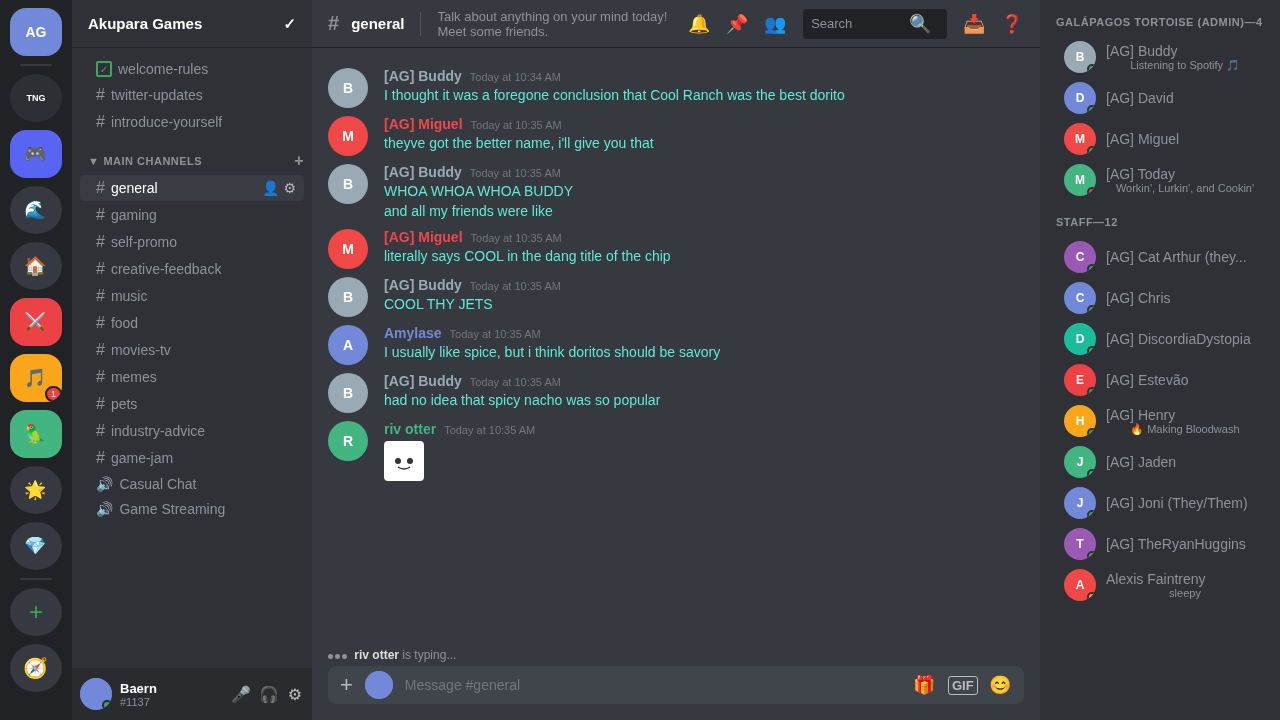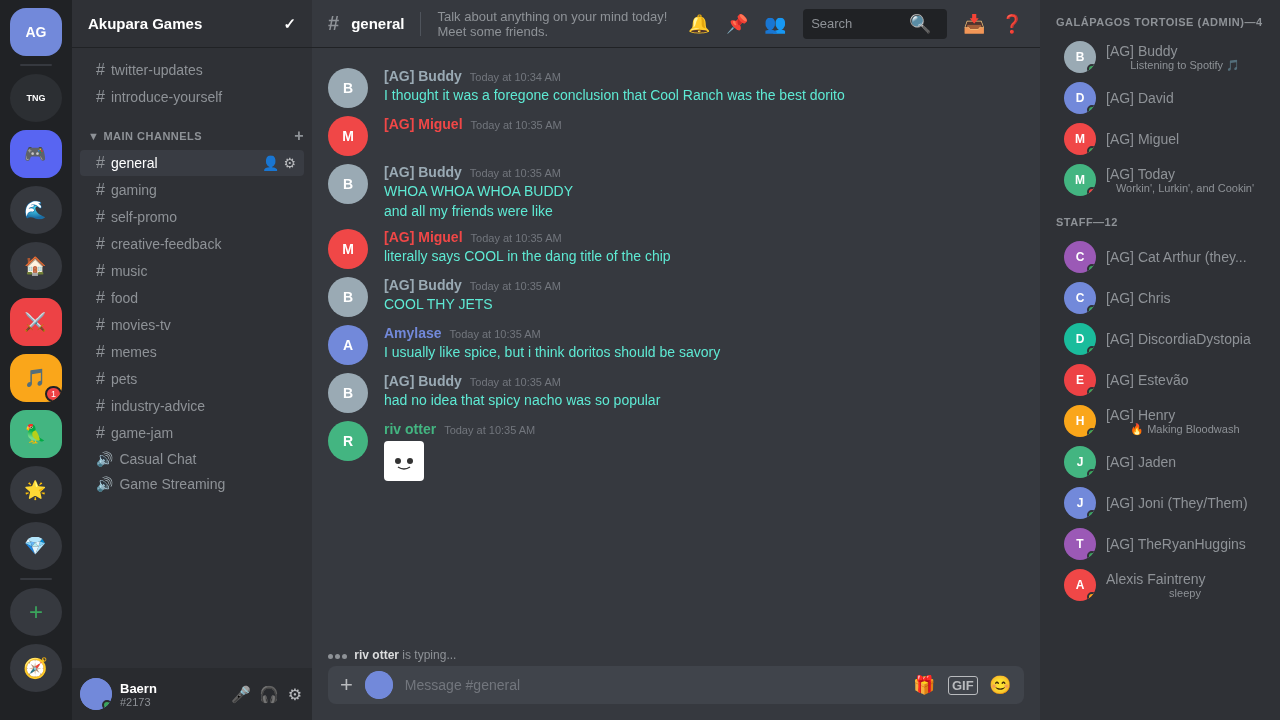--- a/index.html
+++ b/index.html
@@ -306,20 +306,24 @@
   <div class="server-icon discover" style="background:#36393f;">🧭</div>
 </div>
 
 <div class="channel-sidebar">
   <div class="server-header">
     <span>Akupara Games</span>
     <span>✓</span>
   </div>
   <div class="channel-list">
 
+    <div class="channel-check">
+      <div class="checkbox-icon"></div>
+      <span>welcome-rules</span>
+    </div>
 
     <div class="channel-item">
       <span class="hash">#</span>
       <span class="channel-name">twitter-updates</span>
     </div>
 
     <div class="channel-item">
       <span class="hash">#</span>
       <span class="channel-name">introduce-yourself</span>
     </div>
@@ -399,21 +403,21 @@
     </div>
   </div>
 
   <div class="user-area">
     <div class="user-avatar-small">
       <div class="avatar-placeholder" style="background:#7289da;width:100%;height:100%;border-radius:50%;"></div>
       <div class="online-dot"></div>
     </div>
     <div class="user-info">
       <div class="username">Baern</div>
-      <div class="discriminator">#2173</div>
+      <div class="discriminator">#1137</div>
     </div>
     <div class="user-controls">
       <span>🎤</span>
       <span>🎧</span>
       <span>⚙</span>
     </div>
   </div>
 </div>
 
 <div class="main-content">
@@ -453,20 +457,21 @@
 
     <div class="message-group">
       <div class="avatar">
         <div class="avatar-placeholder" style="background:#f04747;">M</div>
       </div>
       <div class="message-content">
         <div class="message-header">
           <span class="author-name miguel">[AG] Miguel</span>
           <span class="timestamp">Today at 10:35 AM</span>
         </div>
+        <div class="message-text">theyve got the better name, i'll give you that</div>
       </div>
     </div>
 
     <div class="message-group">
       <div class="avatar">
         <div class="avatar-placeholder" style="background:#9aaab4;">B</div>
       </div>
       <div class="message-content">
         <div class="message-header">
           <span class="author-name buddy">[AG] Buddy</span>

